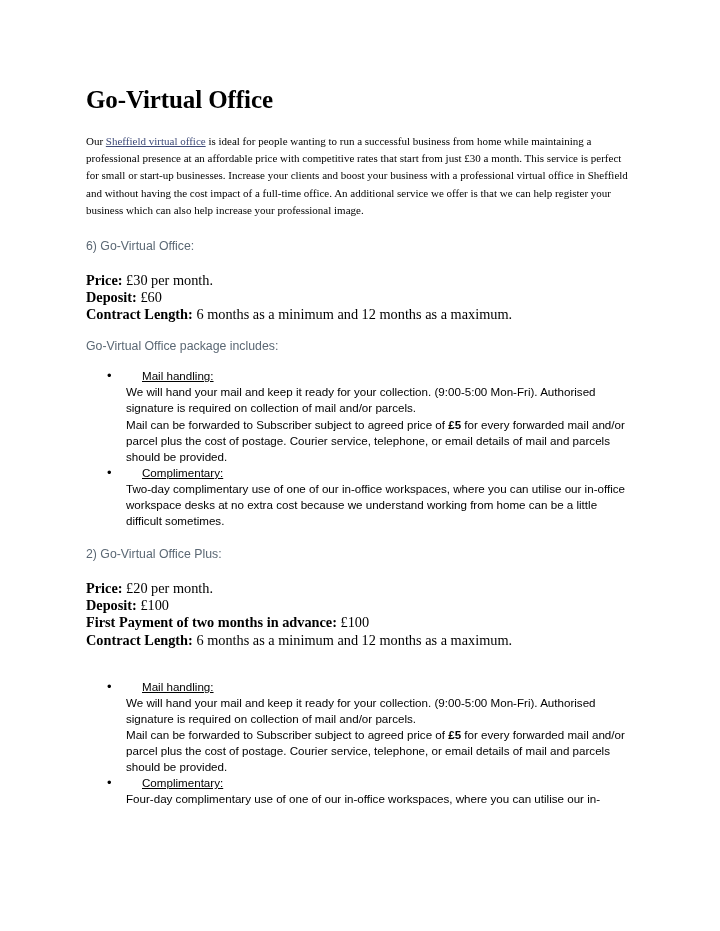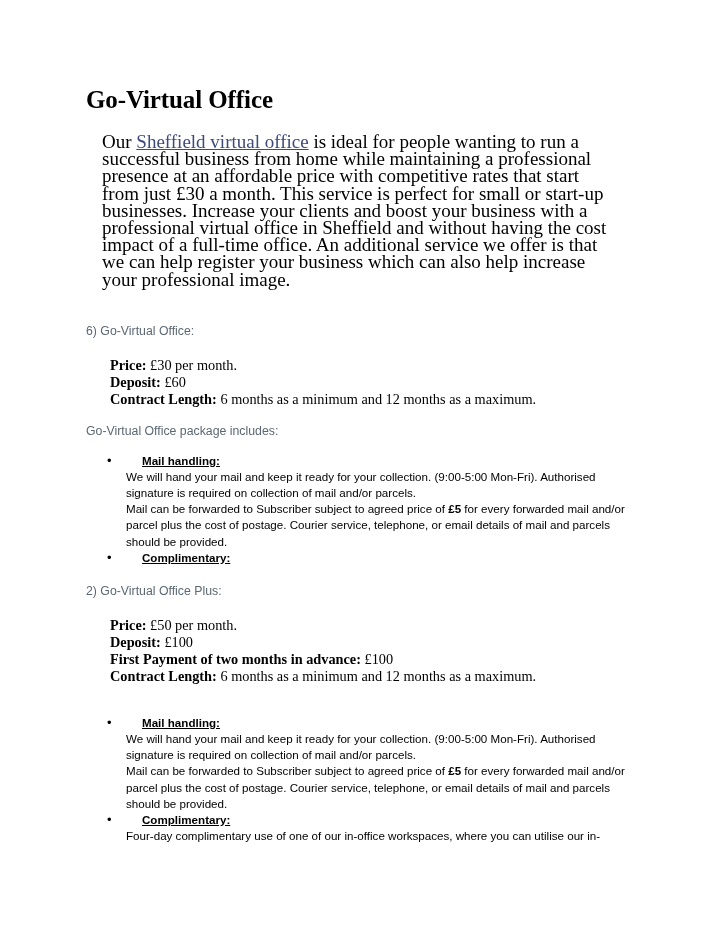--- a/index.html
+++ b/index.html
@@ -28,23 +28,23 @@
     font-family: "Liberation Serif", "DejaVu Serif", serif;
     font-weight: bold;
     font-size: 25px;
     line-height: 28px;
     letter-spacing: -0.1px;
     margin: 0 0 19px 0;
     color: #000000;
   }
   .para {
     font-family: "Liberation Serif", "DejaVu Serif", serif;
-    font-size: 19px;
+    font-size: 11px;
     line-height: 17.2px;
-    margin: 16px;
+    margin: 0;
     color: #000000;
     max-width: 548px;
     text-align: left;
   }
   .link {
     color: #3e4a78;
     text-decoration: underline;
     cursor: pointer;
   }
   .sec-head {
@@ -57,21 +57,21 @@
   .spacer-20 { height: 20px; }
   .spacer-14 { height: 14px; }
   .spacer-16 { height: 16px; }
   .spacer-18 { height: 18px; }
   .price-block {
     font-family: "Liberation Serif", "DejaVu Serif", serif;
     font-size: 14.3px;
     line-height: 17.1px;
     color: #000000;
   }
-  .price-block .lbl { font-weight: bold; margin-left: 24px; }
+  .price-block .lbl { font-weight: bold; }
   .bullets {
     list-style: none;
     margin: 0;
     padding: 0;
   }
   .bullets > li {
     position: relative;
     padding-left: 40px;
     margin: 0;
     font-family: "Liberation Sans", "DejaVu Sans", sans-serif;
@@ -82,21 +82,21 @@
   }
   .bullets > li .marker {
     position: absolute;
     left: 21px;
     top: 0;
     font-size: 13px;
     line-height: 16.1px;
     color: #000000;
   }
   .bullet-title {
-    font-weight: bold;
+    font-weight: normal;
     text-decoration: underline;
     display: block;
     padding-left: 16px;
   }
   .bullet-para {
     display: block;
   }
   .b { font-weight: bold; }
   .clip-row {
     overflow: hidden;
@@ -132,31 +132,32 @@
   <ul class="bullets">
     <li>
       <span class="marker">•</span>
       <span class="bullet-title">Mail handling:</span>
       <span class="bullet-para">We will hand your mail and keep it ready for your collection. (9:00-5:00 Mon-Fri). Authorised signature is required on collection of mail and/or parcels.</span>
       <span class="bullet-para"><span>Mail can be forwarded to Subscriber subject to agreed price of </span><span class="b">£5</span><span> for every forwarded mail and/or parcel plus the cost of postage. Courier service, telephone, or email details of mail and parcels should be provided.</span></span>
     </li>
     <li>
       <span class="marker">•</span>
       <span class="bullet-title">Complimentary:</span>
+      <span class="bullet-para">Two-day complimentary use of one of our in-office workspaces, where you can utilise our in-office workspace desks at no extra cost because we understand working from home can be a little difficult sometimes.</span>
     </li>
   </ul>
 
   <div class="spacer-18"></div>
 
   <p class="sec-head">2) Go-Virtual Office Plus:</p>
 
   <div class="spacer-18"></div>
 
   <div class="price-block">
-    <div><span class="lbl">Price:</span><span> £50 per month.</span></div>
+    <div><span class="lbl">Price:</span><span> £20 per month.</span></div>
     <div><span class="lbl">Deposit:</span><span> £100</span></div>
     <div><span class="lbl">First Payment of two months in advance:</span><span> £100</span></div>
     <div><span class="lbl">Contract Length:</span><span> 6 months as a minimum and 12 months as a maximum.</span></div>
   </div>
 
   <div class="spacer-16"></div>
 
 
   <div class="spacer-14"></div>
 

